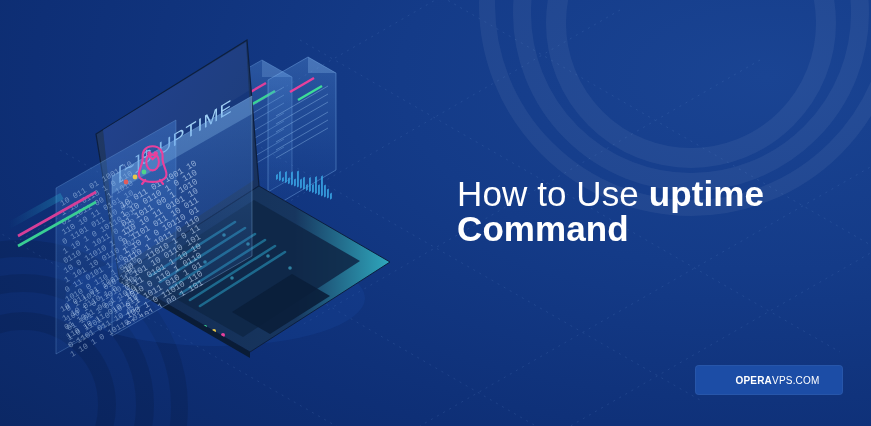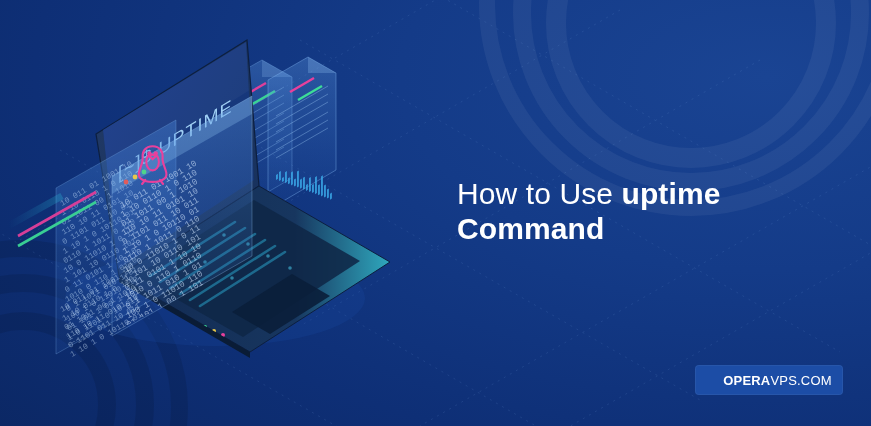--- a/index.html
+++ b/index.html
@@ -28,35 +28,35 @@
 
   
   #iso-grid{position:absolute;inset:0;opacity:.30;pointer-events:none;}
 
   
   #illustration{position:absolute;left:0;top:30px;width:430px;height:340px;}
 
   
   #headline{
     position:absolute;left:457px;top:176px;width:380px;
-    color:#ffffff;font-size:30px;line-height:35px;
+    color:#ffffff;font-size:35px;line-height:35px;
     letter-spacing:.1px;font-weight:400;
   }
   #headline b{font-weight:700;}
 
   
   #logo-badge{
     position:absolute;left:695px;top:365px;
     width:148px;height:30px;
     border-radius:4px;
     background:#1c4da6;
     display:flex;align-items:center;justify-content:center;
     box-shadow:0 0 0 1px rgba(255,255,255,.05) inset;
   }
-  #logo-text{color:#fff;font-size:13px;letter-spacing:.2px;white-space:nowrap;margin-left:17px;}
+  #logo-text{color:#fff;font-size:10px;letter-spacing:.2px;white-space:nowrap;margin-left:17px;}
   #logo-text .b{font-weight:700;}
   #logo-text .l{font-weight:400;}
 </style>
 </head>
 <body>
 
 <div id="stage">
 
   <div class="rings" id="ring-tr-1"></div>
   <div class="rings" id="ring-tr-2"></div>

